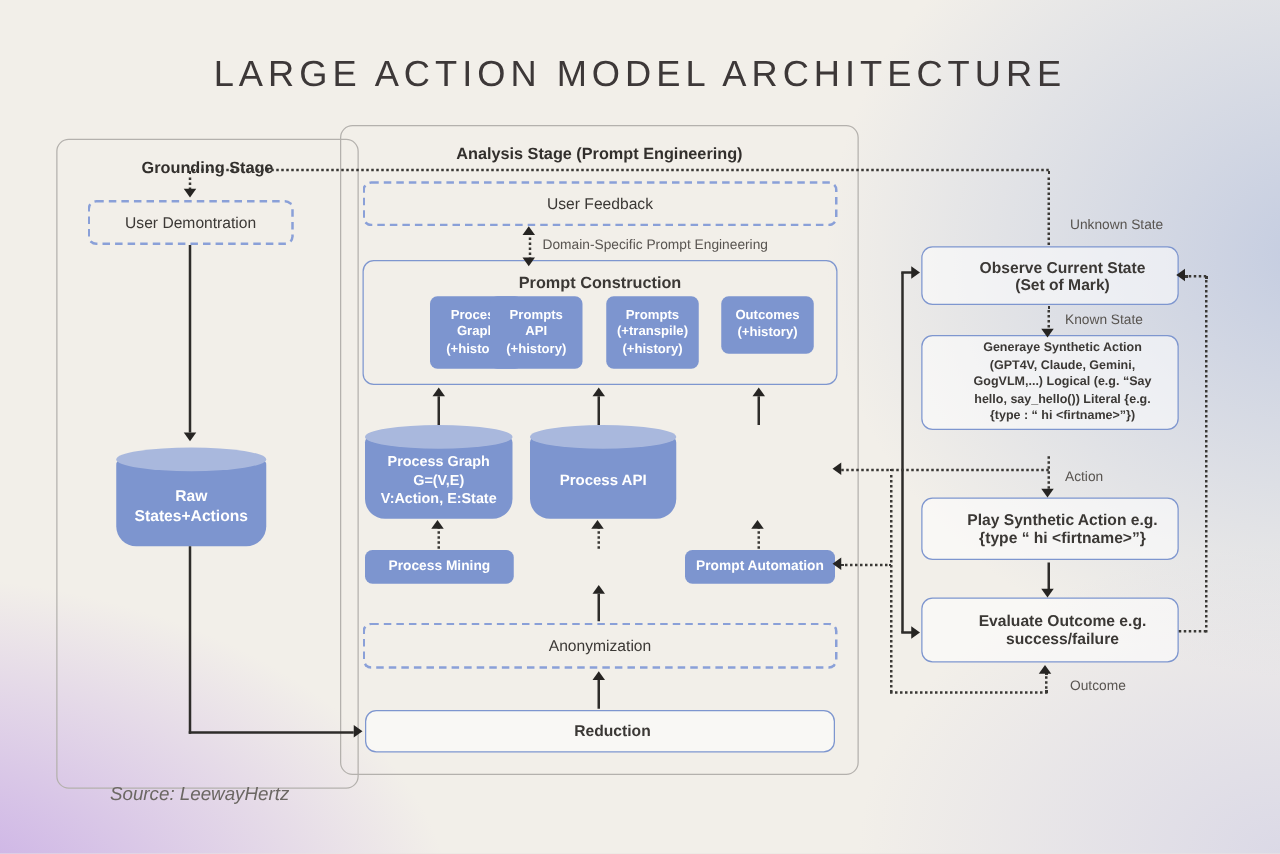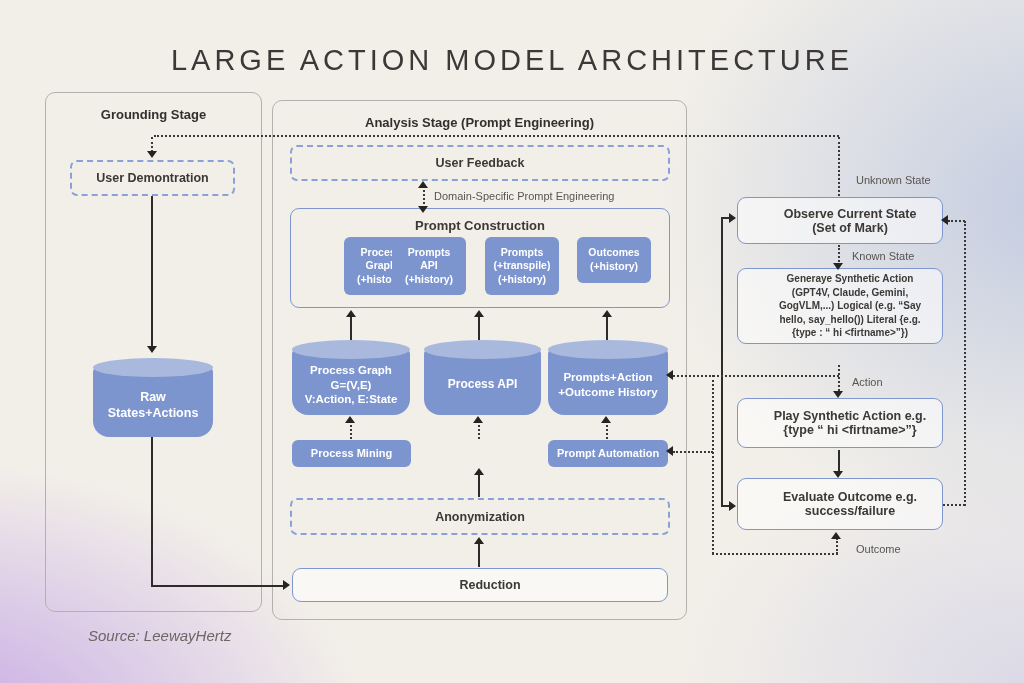--- a/index.html
+++ b/index.html
@@ -9,21 +9,21 @@
       radial-gradient(70% 90% at 103% 30%, rgba(193,202,224,.95) 0%, rgba(193,202,224,0) 55%),
       radial-gradient(55% 60% at 100% 100%, rgba(200,199,228,.55) 0%, rgba(200,199,228,0) 60%),
       radial-gradient(75% 70% at -8% 108%, rgba(193,160,229,.95) 0%, rgba(193,160,229,0) 58%),
       #f2efe9;}
   .title{position:absolute;left:0;right:0;top:44px;text-align:center;font-size:29px;
     letter-spacing:4px;font-weight:500;color:#3d3838;}
   .panel{position:absolute;border:1px solid #b4b1ad;border-radius:10px;background:transparent;}
   .ptitle{position:absolute;left:0;right:0;top:14px;text-align:center;font-weight:bold;
     font-size:13px;color:#322f2c;}
   .dashedbox{position:absolute;border:2px dashed #8aa0d8;border-radius:7px;display:flex;
-    align-items:center;justify-content:center;text-align:center;font-weight:bold;
+    align-items:center;justify-content:center;text-align:center;font-weight:normal;
     font-size:12.5px;color:#3b3835;white-space:pre-line;}
   .whitebox{position:absolute;border:1.6px solid #7e96cf;border-radius:9px;
     background:rgba(255,255,255,.55);display:flex;align-items:center;justify-content:center;
     text-align:center;font-weight:bold;color:#3b3835;white-space:pre-line;padding-left:20px;}
   .container-box{position:absolute;border:1.6px solid #7e96cf;border-radius:9px;}
   .bluebox{position:absolute;background:#7d95cf;border-radius:6px;display:flex;align-items:center;
     justify-content:center;text-align:center;font-weight:bold;color:#ffffff;white-space:pre-line;
     line-height:1.3;}
   .cyl{position:absolute;background:#7d95cf;border-radius:5px 5px 16px 16px;display:flex;
     align-items:center;justify-content:center;text-align:center;font-weight:bold;color:#fff;
@@ -42,21 +42,21 @@
   .flabel{position:absolute;font-size:11px;color:#585450;}
   .source{position:absolute;left:88px;top:627px;font-style:italic;font-size:15px;color:#6b6763;}
 </style>
 </head>
 <body>
 
 <div class="canvas">
 
   <div class="title">LARGE ACTION MODEL ARCHITECTURE</div>
 
-  <div class="panel" style="left:45px;top:92px;width:217px;height:520px;">
+  <div class="panel" style="left:45px;top:111px;width:242px;height:520px;">
     <div class="ptitle">Grounding Stage</div>
   </div>
   <div class="panel" style="left:272px;top:100px;width:415px;height:520px;">
     <div class="ptitle">Analysis Stage (Prompt Engineering)</div>
   </div>
 
   <div class="dashedbox" style="left:70px;top:160px;width:165px;height:36px;">User Demontration</div>
   <div class="cyl" style="left:93px;top:367px;width:120px;height:70px;font-size:12.5px;padding-top:6px;">Raw
 States+Actions</div>
 
@@ -75,22 +75,20 @@
   <div class="bluebox" style="left:485px;top:237px;width:74px;height:58px;font-size:10.5px;">Prompts
 (+transpile)
 (+history)</div>
   <div class="bluebox" style="left:577px;top:237px;width:74px;height:46px;font-size:10.5px;">Outcomes
 (+history)</div>
 
   <div class="cyl" style="left:292px;top:349px;width:118px;height:66px;font-size:11.5px;padding-top:6px;">Process Graph
 G=(V,E)
 V:Action, E:State</div>
   <div class="cyl" style="left:424px;top:349px;width:117px;height:66px;font-size:12px;padding-top:6px;">Process API</div>
-  <div class="cyl" style="left:548px;top:349px;width:120px;height:66px;font-size:11.5px;padding-top:6px;">Prompts+Action
-+Outcome History</div>
 
   <div class="bluebox" style="left:292px;top:440px;width:119px;height:27px;font-size:11px;">Process Mining</div>
   <div class="bluebox" style="left:548px;top:440px;width:120px;height:27px;font-size:11px;">Prompt Automation</div>
 
   <div class="dashedbox" style="left:290px;top:498px;width:380px;height:37px;">Anonymization</div>
   <div class="whitebox" style="left:292px;top:568px;width:376px;height:34px;font-size:12.5px;">Reduction</div>
 
   <div class="whitebox" style="left:737px;top:197px;width:206px;height:47px;font-size:12.5px;">Observe Current State
 (Set of Mark)</div>
   <div class="whitebox" style="left:737px;top:268px;width:206px;height:76px;font-size:10px;line-height:1.35;">Generaye Synthetic Action

